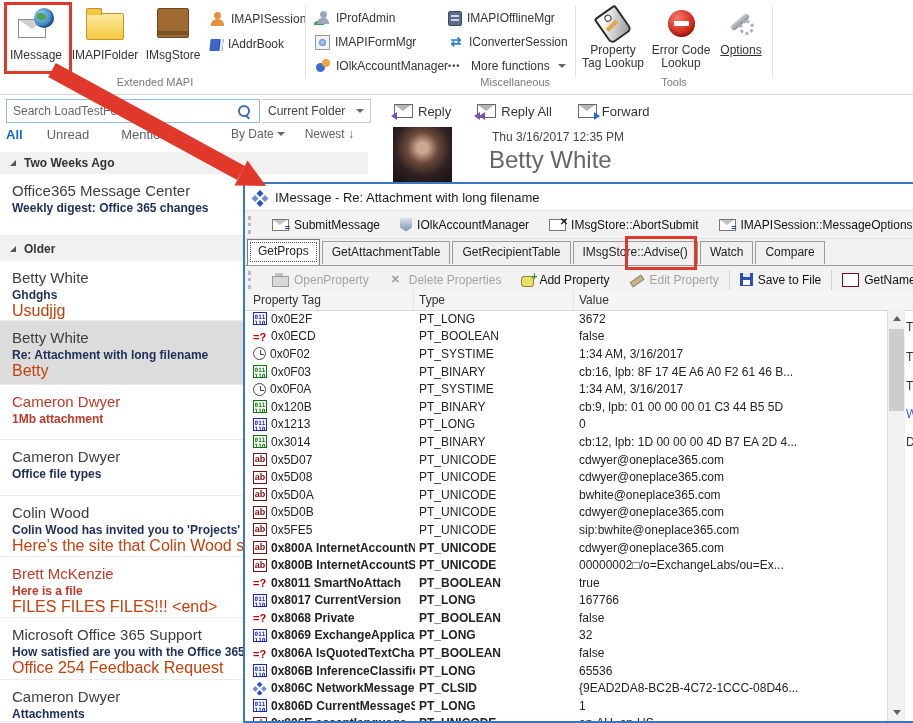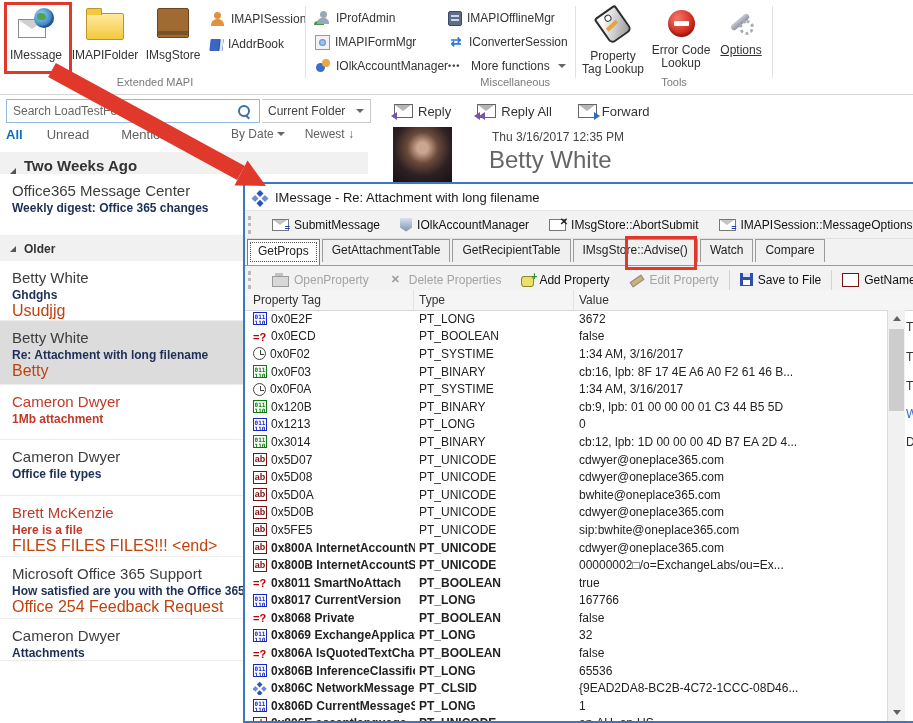--- a/index.html
+++ b/index.html
@@ -61,21 +61,21 @@
   #searchbox input{border:none;outline:none;flex:1;font:12px "Liberation Sans",sans-serif;color:#666;padding:0 6px;background:transparent;}
   .mag{width:14px;height:14px;position:relative;margin-right:8px;flex:none;}
   .mag:before{content:"";position:absolute;left:1px;top:1px;width:8px;height:8px;border:2px solid #3f6ea5;border-radius:50%;}
   .mag:after{content:"";position:absolute;right:1px;bottom:0;width:5px;height:2px;background:#3f6ea5;transform:rotate(45deg);}
   #scopebox{left:262px;top:99px;width:96px;height:22px;border:1px solid #c9c9c9;border-left:none;display:flex;align-items:center;justify-content:space-between;padding:0 6px;font-size:12px;color:#444;}
   #filters{left:6px;top:127px;width:352px;height:20px;font-size:13px;color:#616161;display:flex;align-items:flex-start;}
   #filters .f-all{color:#0f6cbd;font-weight:bold;margin-right:24px;}
   #filters .f-unread{margin-right:32px;}
   #filters .f-sort{margin-left:auto;font-size:12px;margin-right:20px;}
   #filters .f-order{font-size:12px;margin-right:4px;}
-  .hdr-band{background:#f1f1f1;color:#333;font-weight:bold;font-size:15px;display:flex;align-items:flex-end;padding-left:10px;}
+  .hdr-band{background:#f1f1f1;color:#333;font-weight:bold;font-size:12px;display:flex;align-items:center;padding-left:10px;}
   .tri-grp{display:inline-block;width:0;height:0;border-bottom:6px solid #555;border-left:6px solid transparent;margin-right:8px;}
   #grp1{left:0;top:152px;width:358px;height:22px;}
   #maillist{left:0;top:174px;width:358px;height:549px;overflow:hidden;background:#fff;}
   .mail-item{padding:7px 6px 0 12px;border-bottom:1px solid #ededed;box-sizing:border-box;overflow:hidden;}
   .mail-item.selected{background:#dcdcdc;}
   .m-sender{font-size:15px;color:#3d3d3d;line-height:19px;white-space:nowrap;}
   .m-subject{font-size:12px;font-weight:bold;color:#1d2f55;line-height:16px;white-space:nowrap;}
   .m-preview{font-size:16px;color:#c2410c;line-height:15px;white-space:nowrap;}
   .mail-item.red .m-sender,.mail-item.red .m-subject{color:#c0392b;}
   .mail-hdr{background:#f1f1f1;font-weight:bold;font-size:12px;color:#333;display:flex;align-items:center;padding-left:10px;box-sizing:border-box;}
@@ -116,21 +116,21 @@
   .ti-cyl{background:#eae267;border:1px solid #8a8433;border-radius:3px/4px;height:9px;width:11px;top:2px;}
   .ti-cyl:after{content:"+";position:absolute;right:-4px;top:-6px;font:bold 10px "Liberation Sans";color:#2f8f2f;}
   .ti-pencil{border:none;}
   .ti-pencil:before{content:"";position:absolute;left:1px;top:4px;width:12px;height:4px;background:#cdb27a;border:1px solid #8d8d8d;transform:rotate(-35deg);}
   .ti-save{background:#2a4fae;height:13px;width:13px;}
   .ti-save:before{content:"";position:absolute;left:3px;top:0;width:7px;height:4px;background:#dfe5f2;}
   .ti-save:after{content:"";position:absolute;left:3px;bottom:1px;width:7px;height:5px;background:#fff;}
   .ti-ab{border:1px solid #7a1010;background:#fff;color:#7a1010;font:bold 9px/12px "Liberation Sans";text-align:center;height:12px;}
 
   
-  #dlg-tabs{height:26px;background:#f2f2f2;display:flex;align-items:flex-start;padding-left:2px;border-bottom:1px solid #9a9a9a;font-size:12px;}
+  #dlg-tabs{height:26px;background:#f2f2f2;display:flex;align-items:center;padding-left:2px;border-bottom:1px solid #9a9a9a;font-size:12px;}
   .tab{border:1px solid #9a9a9a;border-bottom:none;background:#f0f0f0;padding:3px 9px 4px;margin-right:2px;height:15px;flex:none;}
   .tab.active{background:#fff;outline:1px dotted #555;outline-offset:-4px;padding:4px 10px 6px;position:relative;z-index:2;border-color:#7a7a7a;}
 
   
   #ptable{position:absolute;left:0;top:106px;right:0;bottom:0;font-size:12px;}
   #pt-head{height:20px;background:#f5f5f5;border-bottom:1px solid #d9d9d9;color:#333;position:relative;}
   #pt-head .c{position:absolute;top:3px;}
   .col-line{position:absolute;top:0;bottom:0;width:1px;background:#e4e4e4;}
   #pt-rows{position:absolute;left:0;top:20px;right:33px;bottom:0;overflow:hidden;}
   .prow{height:17.6px;display:flex;align-items:center;position:relative;}
@@ -228,21 +228,21 @@
       <span class="sic sic-dots">•••</span>
         <span>More functions</span>
         <span class="tri-down"></span>
     </div>
     <div class="vsep" style="left:575px;"></div>
 
     <div class="rib-big" style="left:580px;width:66px;">
       <div class="bicon">
           <span class="ic-tag"></span>
         </div>
-      <div class="blabel" style="margin-top:8px;line-height:13px;">Property Tag Lookup</div>
+      <div class="blabel" style="margin-top:2px;line-height:13px;">Property Tag Lookup</div>
     </div>
     <div class="rib-big" style="left:650px;width:62px;">
       <div class="bicon">
           <span class="ic-error"></span>
         </div>
       <div class="blabel" style="margin-top:2px;line-height:13px;">Error Code Lookup</div>
     </div>
     <div class="rib-big" style="left:714px;width:54px;">
       <div class="bicon">
           <span class="ic-wrench"></span>
@@ -299,20 +299,25 @@
       <div class="mail-item red" style="height: 55px;">
       <div class="m-sender">Cameron Dwyer</div>
       <div class="m-subject">1Mb attachment</div>
 
     </div>
       <div class="mail-item" style="height: 56px;">
       <div class="m-sender">Cameron Dwyer</div>
       <div class="m-subject">Office file types</div>
 
     </div>
+      <div class="mail-item" style="height: 61px;">
+      <div class="m-sender">Colin Wood</div>
+      <div class="m-subject">Colin Wood has invited you to 'Projects'</div>
+      <div class="m-preview">Here's the site that Colin Wood shared</div>
+    </div>
       <div class="mail-item red" style="height: 61px;">
       <div class="m-sender">Brett McKenzie</div>
       <div class="m-subject">Here is a file</div>
       <div class="m-preview">FILES FILES FILES!!! &lt;end&gt;</div>
     </div>
       <div class="mail-item" style="height: 62px;">
       <div class="m-sender">Microsoft Office 365 Support</div>
       <div class="m-subject">How satisfied are you with the Office 365</div>
       <div class="m-preview">Office 254 Feedback Request</div>
     </div>

